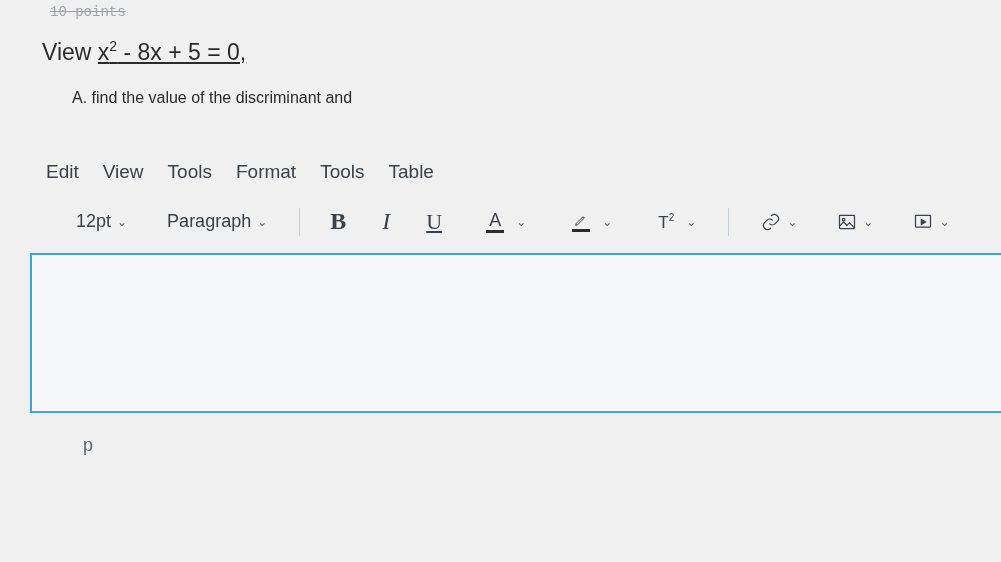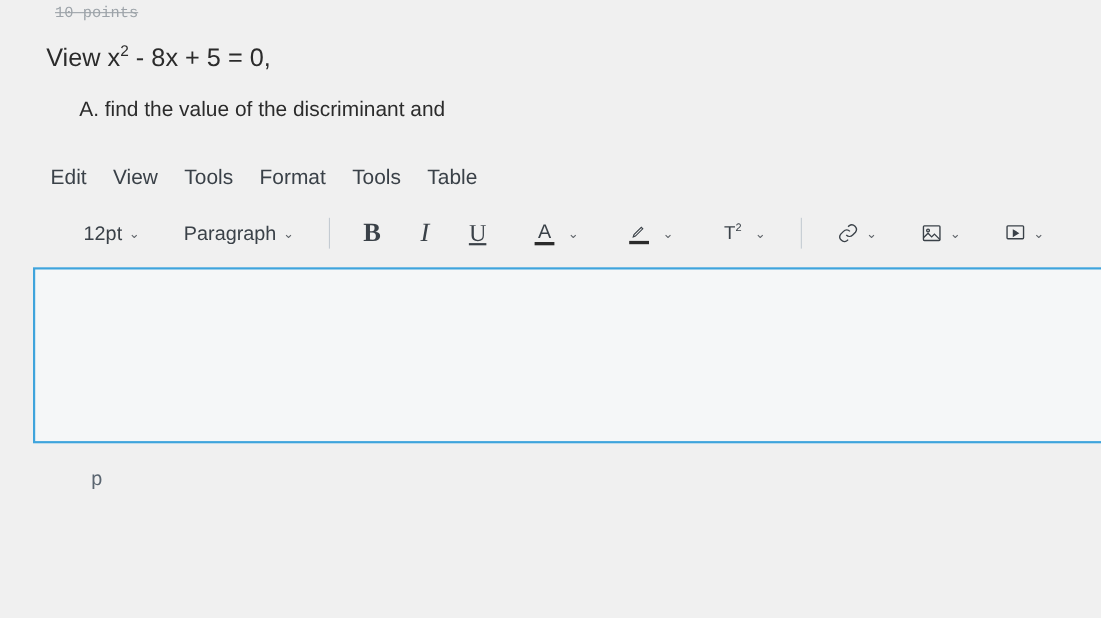--- a/index.html
+++ b/index.html
@@ -24,40 +24,42 @@
       opacity: 0.55;
       font-family: Liberation Mono, monospace;
     }
     .question {
       padding: 16px 20px 8px 34px;
       font-size: 23px;
       color: #2b2b2b;
     }
     .equation {
       display: inline;
+      text-decoration: underline;
     }
     .equation sup {
       font-size: 14px;
       vertical-align: super;
     }
     .parts {
       padding: 12px 20px 30px 64px;
-      font-size: 19px;
+      font-size: 16px;
       color: #2b2b2b;
       line-height: 1.45;
     }
     .editor-menu {
       display: flex;
       gap: 24px;
       padding: 8px 20px 14px 38px;
       font-size: 19px;
       color: #3a4148;
     }
     .editor-menu .menu-item {
       cursor: pointer;
+      margin-top: 14px;
     }
     .toolbar {
       display: flex;
       align-items: center;
       gap: 16px;
       padding: 8px 0 8px 56px;
       font-size: 18px;
       color: #3a4148;
     }
     .tool-group {

